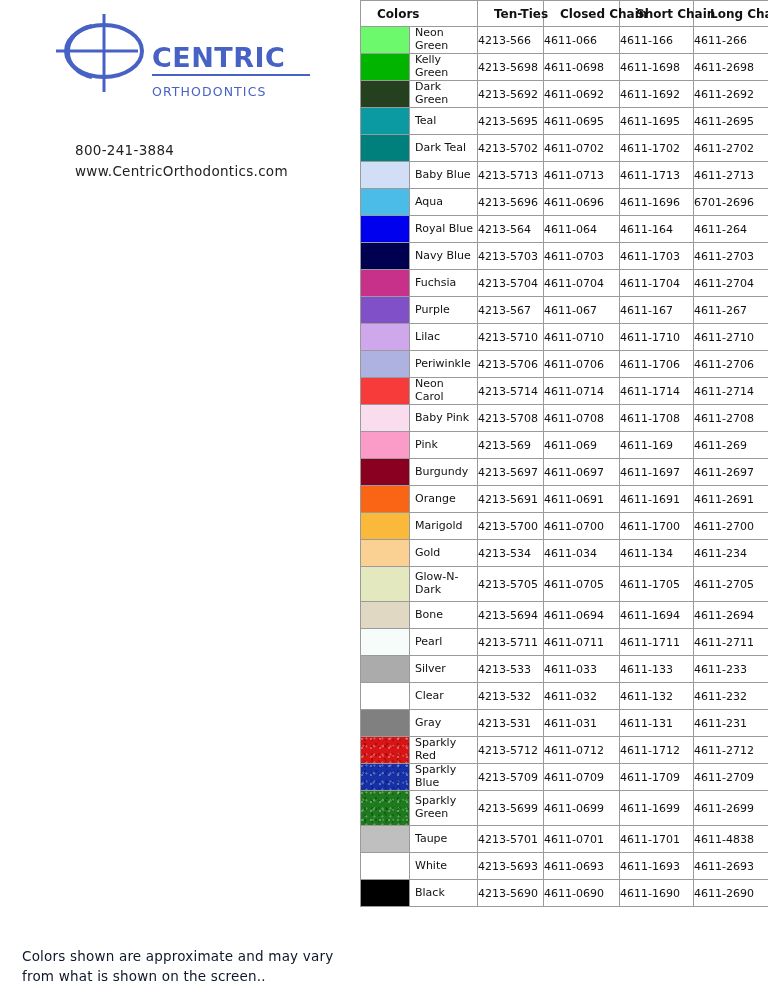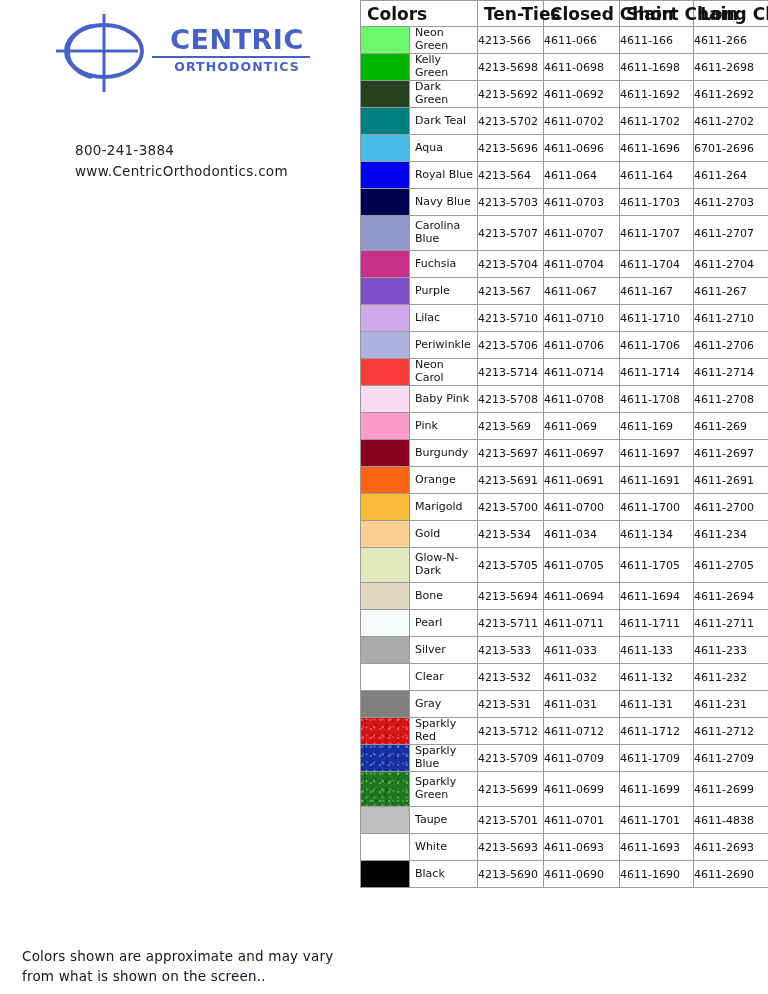--- a/index.html
+++ b/index.html
@@ -35,42 +35,41 @@
   #logo-mark {
     position: absolute;
     left: 0;
     top: 0;
     width: 100px;
     height: 92px;
   }
   #logo-text {
     position: absolute;
     left: 100px;
-    top: 18px;
+    top: 36px;
     width: 170px;
-    text-align: center;
   }
   #logo-centric {
     font-family: "DejaVu Sans", "Liberation Sans", sans-serif;
     font-size: 27px;
     font-weight: bold;
     letter-spacing: 0.5px;
     color: #4762c4;
     line-height: 1;
   }
   #logo-rule {
     margin-top: 3px;
     width: 158px;
     height: 2px;
     background: #4762c4;
   }
   #logo-ortho {
-    margin-top: 3px;
+    margin-top: 10px;
     font-size: 12.5px;
-    font-weight: bold;
+    font-weight: normal;
     letter-spacing: 1.1px;
     color: #4762c4;
     line-height: 1;
   }
 
   #contact-block {
     position: absolute;
     left: 75px;
     top: 140px;
     width: 280px;
@@ -107,24 +106,24 @@
   }
   table#color-table th,
   table#color-table td {
     border: 1px solid #9a9a9a;
     padding: 0;
     vertical-align: middle;
     background: #ffffff;
   }
   table#color-table thead th {
     height: 25px;
-    font-size: 17px;
+    font-size: 12px;
     font-weight: bold;
     text-align: left;
-    padding-left: 6px;
+    padding-left: 16px;
     white-space: nowrap;
   }
   th.col-colors { text-align: center; padding-left: 0; }
 
   col.c-colors  { width: 117px; }
   col.c-ten     { width: 66px;  }
   col.c-closed  { width: 76px;  }
   col.c-short   { width: 74px;  }
   col.c-long    { width: 75px;  }
 
@@ -266,32 +265,56 @@
             </div>
           </td>
           <td class="code">4213-5692</td>
           <td class="code">4611-0692</td>
           <td class="code">4611-1692</td>
           <td class="code">4611-2692</td>
         </tr>
         <tr>
           <td class="colorcell">
             <div class="colorcell-inner">
+              <div class="swatch" style="background: rgb(12, 154, 162);"></div>
+              <div class="cname">Teal</div>
+            </div>
+          </td>
+          <td class="code">4213-5695</td>
+          <td class="code">4611-0695</td>
+          <td class="code">4611-1695</td>
+          <td class="code">4611-2695</td>
+        </tr>
+        <tr>
+          <td class="colorcell">
+            <div class="colorcell-inner">
               <div class="swatch" style="background: rgb(0, 128, 124);"></div>
               <div class="cname">Dark Teal</div>
             </div>
           </td>
           <td class="code">4213-5702</td>
           <td class="code">4611-0702</td>
           <td class="code">4611-1702</td>
           <td class="code">4611-2702</td>
         </tr>
         <tr>
           <td class="colorcell">
             <div class="colorcell-inner">
+              <div class="swatch" style="background: rgb(210, 222, 245);"></div>
+              <div class="cname">Baby Blue</div>
+            </div>
+          </td>
+          <td class="code">4213-5713</td>
+          <td class="code">4611-0713</td>
+          <td class="code">4611-1713</td>
+          <td class="code">4611-2713</td>
+        </tr>
+        <tr>
+          <td class="colorcell">
+            <div class="colorcell-inner">
               <div class="swatch" style="background: rgb(75, 188, 232);"></div>
               <div class="cname">Aqua</div>
             </div>
           </td>
           <td class="code">4213-5696</td>
           <td class="code">4611-0696</td>
           <td class="code">4611-1696</td>
           <td class="code">6701-2696</td>
         </tr>
         <tr>
@@ -311,32 +334,20 @@
             <div class="colorcell-inner">
               <div class="swatch" style="background: rgb(0, 0, 80);"></div>
               <div class="cname">Navy Blue</div>
             </div>
           </td>
           <td class="code">4213-5703</td>
           <td class="code">4611-0703</td>
           <td class="code">4611-1703</td>
           <td class="code">4611-2703</td>
         </tr>
-        <tr class="tall">
-          <td class="colorcell">
-            <div class="colorcell-inner">
-              <div class="swatch" style="background: rgb(144, 154, 200);"></div>
-              <div class="cname">Carolina Blue</div>
-            </div>
-          </td>
-          <td class="code">4213-5707</td>
-          <td class="code">4611-0707</td>
-          <td class="code">4611-1707</td>
-          <td class="code">4611-2707</td>
-        </tr>
         <tr>
           <td class="colorcell">
             <div class="colorcell-inner">
               <div class="swatch" style="background: rgb(200, 49, 138);"></div>
               <div class="cname">Fuchsia</div>
             </div>
           </td>
           <td class="code">4213-5704</td>
           <td class="code">4611-0704</td>
           <td class="code">4611-1704</td>

